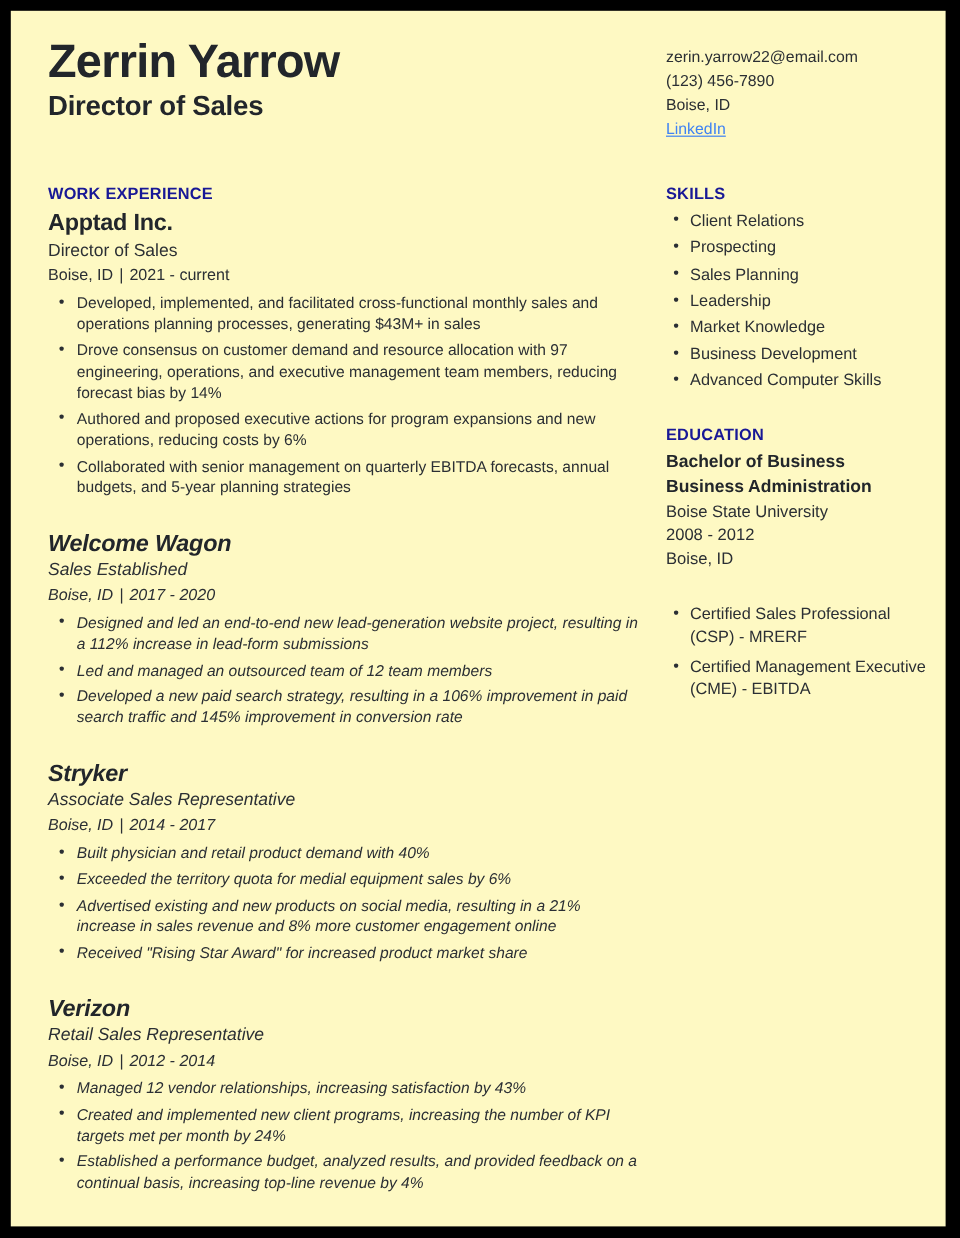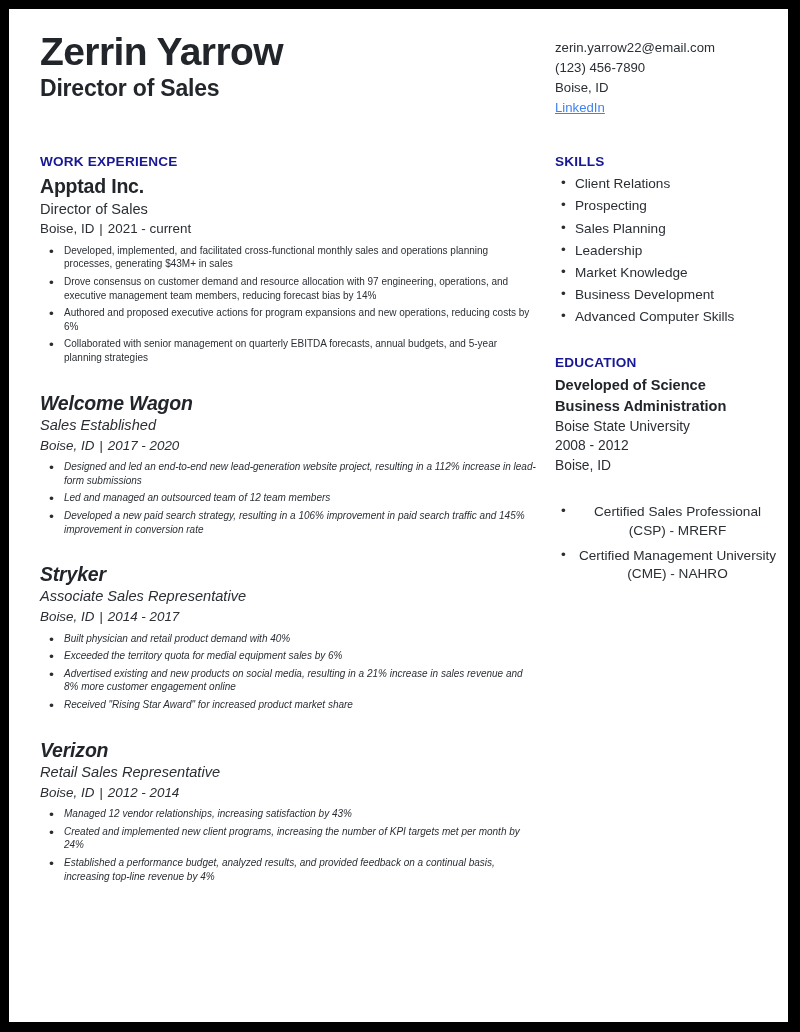--- a/index.html
+++ b/index.html
@@ -12,21 +12,21 @@
     height: 1032px;
     font-family: "Liberation Sans", sans-serif;
     overflow: hidden;
   }
   .page {
     position: absolute;
     left: 9px;
     top: 9px;
     width: 779px;
     height: 1013px;
-    background: #ffffff;
+    background: #fef9c3;
     box-sizing: border-box;
     padding: 22px 0 0 0;
   }
   .cols {
     display: flex;
     align-items: flex-start;
   }
   .col-left {
     width: 527px;
     padding-left: 31px;
@@ -119,21 +119,21 @@
   }
 
   ul.bullets {
     list-style: none;
     margin: 5px 0 0 0;
     padding: 0;
   }
   ul.bullets li {
     position: relative;
     padding-left: 24px;
-    font-size: 10px;
+    font-size: 13px;
     color: #2b2f34;
     line-height: 1.36;
     margin-bottom: 4px;
   }
   ul.bullets li::before {
     content: "\2022";
     position: absolute;
     left: 9px;
     top: -1px;
     font-size: 13.6px;
@@ -158,21 +158,20 @@
     content: "\2022";
     position: absolute;
     left: 6px;
     top: -1px;
     font-size: 13.6px;
     color: #2b2f34;
   }
   ul.side-list.cert li {
     margin-bottom: 7px;
     line-height: 1.34;
-    text-align: center;
   }
 
   .edu-degree {
     font-size: 14.6px;
     font-weight: 700;
     color: #22262b;
     line-height: 1.42;
   }
   .edu-line {
     font-size: 13.8px;
@@ -272,29 +271,29 @@
           <li>Sales Planning</li>
           <li>Leadership</li>
           <li>Market Knowledge</li>
           <li>Business Development</li>
           <li>Advanced Computer Skills</li>
         </ul>
       </div>
 
       <div class="sec-edu">
         <div class="section-title">Education</div>
-        <div class="edu-degree">Developed of Science</div>
+        <div class="edu-degree">Bachelor of Business</div>
         <div class="edu-degree">Business Administration</div>
         <div class="edu-line">Boise State University</div>
         <div class="edu-line">2008 - 2012</div>
         <div class="edu-line">Boise, ID</div>
       </div>
 
       <div class="sec-cert">
         <ul class="side-list cert">
           <li>Certified Sales Professional (CSP) - MRERF</li>
-          <li>Certified Management University (CME) - NAHRO</li>
+          <li>Certified Management Executive (CME) - EBITDA</li>
         </ul>
       </div>
 
     </div>
   </div>
 </div>
 
 </body></html>

